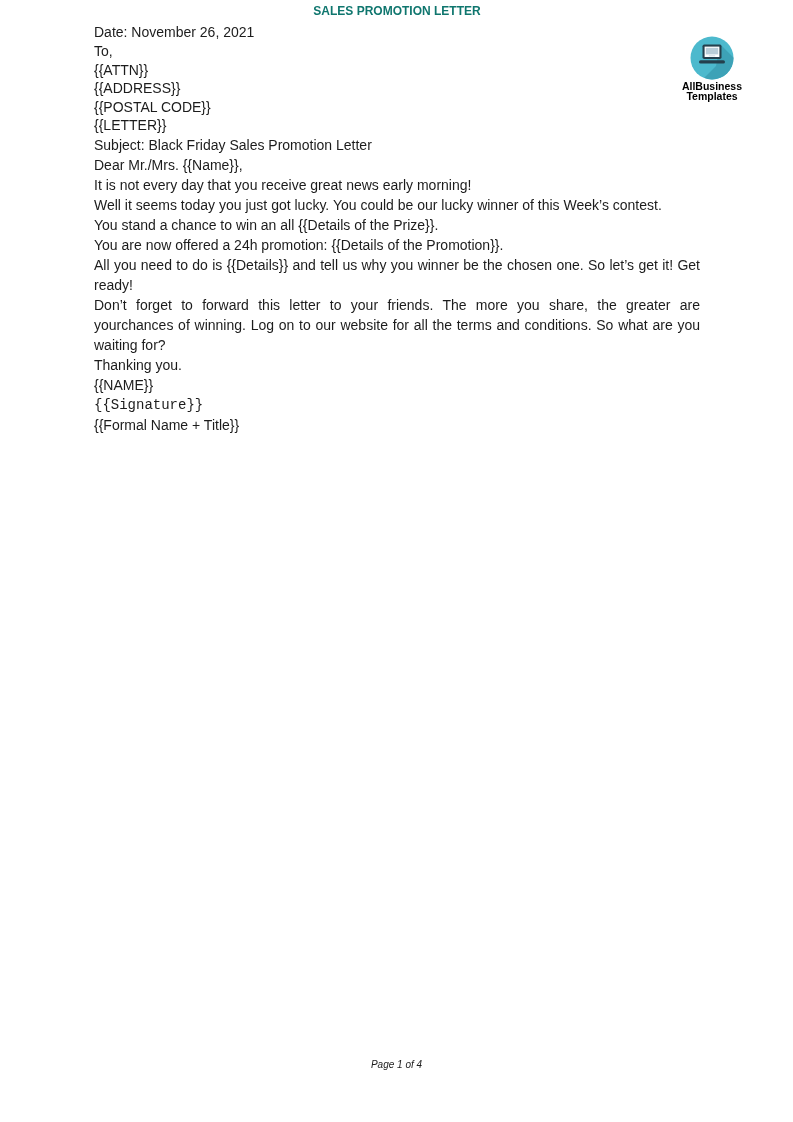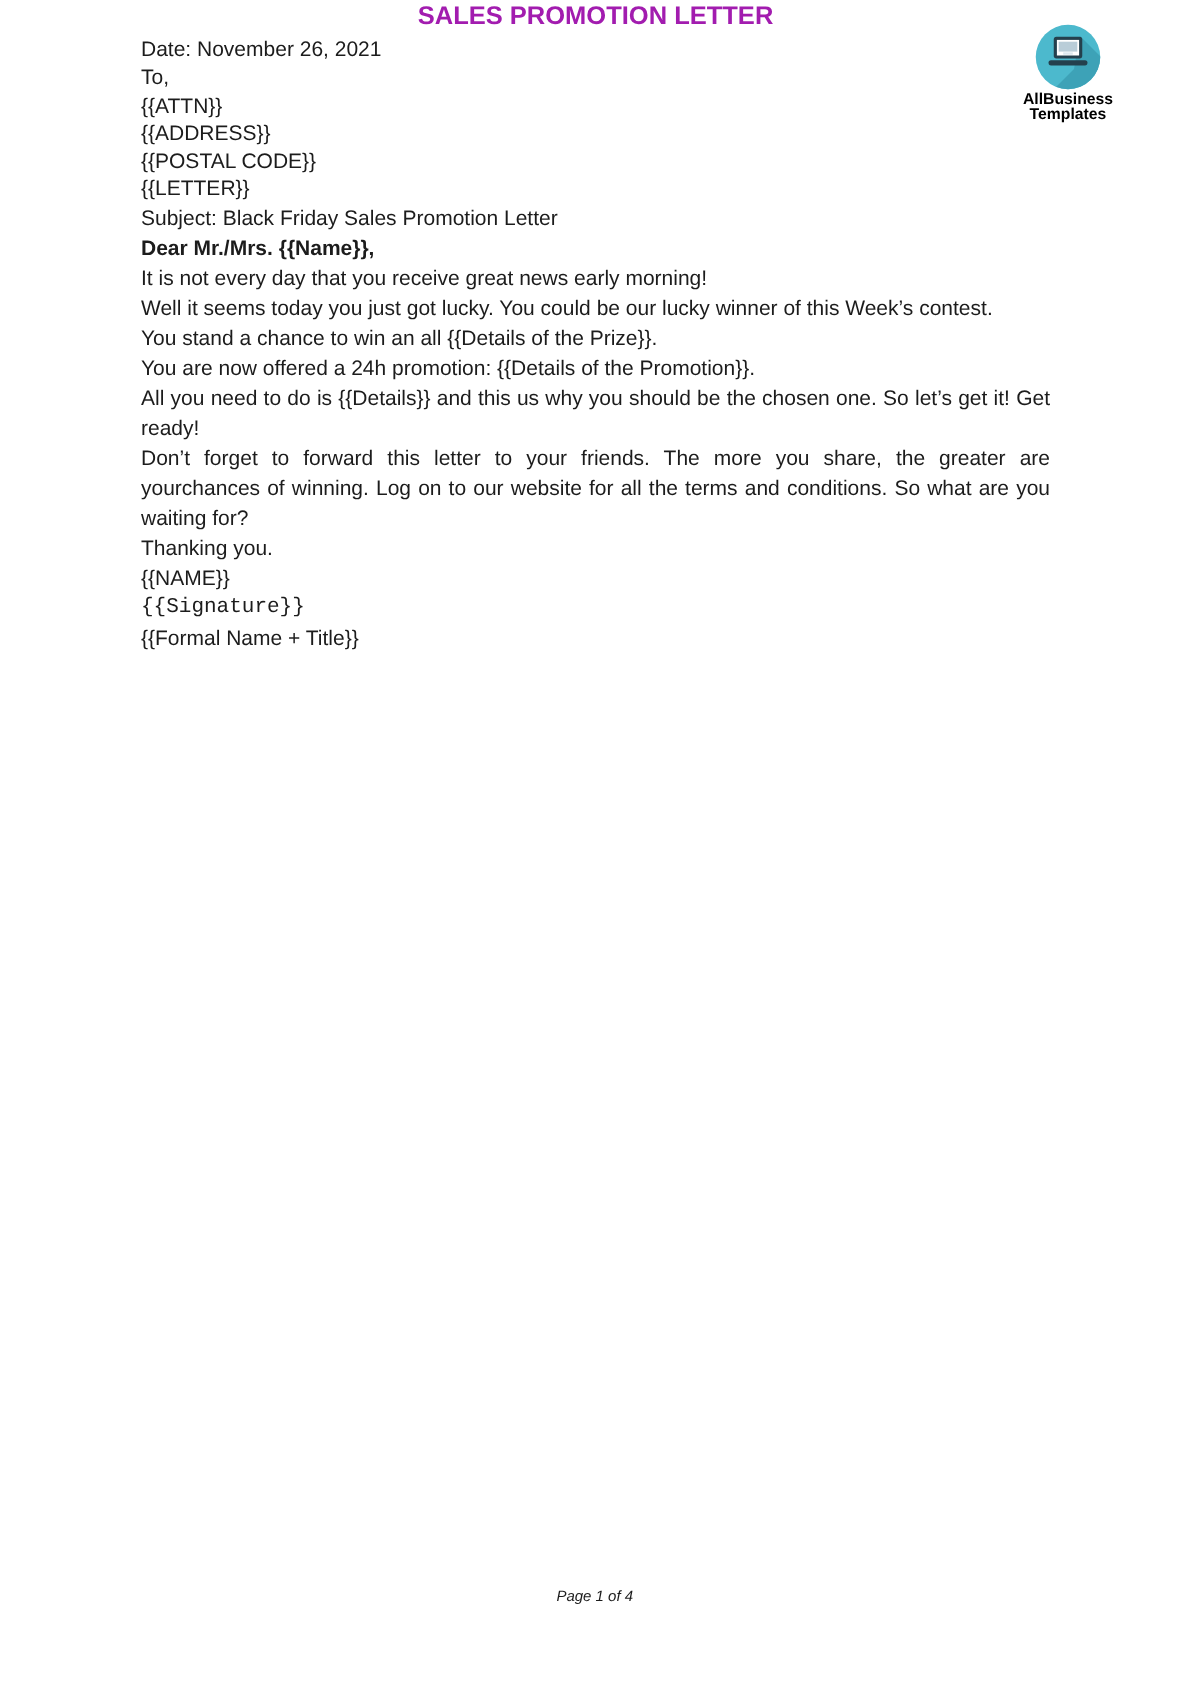--- a/index.html
+++ b/index.html
@@ -8,21 +8,21 @@
     width: 793px;
     height: 1122px;
     background: #ffffff;
     font-family: "Liberation Sans", sans-serif;
     color: #1c1c1c;
     overflow: hidden;
   }
   
   .logo {
     position: absolute;
-    top: 16px;
+    top: 36px;
     left: 679px;
     width: 66px;
     text-align: center;
   }
   .logo svg { display: block; margin: 0 auto; }
   .logo-text {
     margin-top: 1px;
     font-size: 10.5px;
     line-height: 10px;
     font-weight: 600;
@@ -32,32 +32,32 @@
   
   .content {
     position: absolute;
     top: 0;
     left: 94px;
     width: 606px;
   }
   .content p, .content h1, .content div { margin: 0; padding: 0; }
   .title {
     margin-top: 97px;
-    font-size: 17px;
+    font-size: 12px;
     line-height: 22px;
     font-weight: bold;
     text-align: center;
-    color: #a21caf;
+    color: #0f766e;
   }
   .line { font-size: 14px; line-height: 20px; }
   .date { margin-top: 14px; }
   .addr { margin-top: 34px; line-height: 18.5px; font-size: 14px; }
   .subject { margin-top: 55px; }
   .subject .b { font-weight: normal; }
-  .greeting { margin-top: 66px; font-weight: bold; }
+  .greeting { margin-top: 66px; }
   .p1 { margin-top: 33px; }
   .pgap { margin-top: 10px; }
   .just { text-align: justify; text-align-last: left; }
   .sig-name { margin-top: 40px; }
   .sig-sign { margin-top: 13px; font-family: Liberation Mono, monospace; }
   .sig-formal { margin-top: 34px; }
   .footer {
     position: absolute;
     top: 1058px;
     left: 0;
@@ -111,21 +111,21 @@
     </div>
 
     <p class="line subject"><span class="b">Subject:</span><span> Black Friday Sales Promotion Letter</span></p>
 
     <p class="line greeting">Dear Mr./Mrs. {{Name}},</p>
 
     <p class="line p1">It is not every day that you receive great news early morning!</p>
     <p class="line pgap">Well it seems today you just got lucky. You could be our lucky winner of this Week’s contest.</p>
     <p class="line pgap">You stand a chance to win an all {{Details of the Prize}}.</p>
     <p class="line pgap">You are now offered a 24h promotion: {{Details of the Promotion}}.</p>
-    <p class="line pgap just">All you need to do is {{Details}} and this us why you should be the chosen one. So let’s get it! Get ready!</p>
+    <p class="line pgap just">All you need to do is {{Details}} and tell us why you winner be the chosen one. So let’s get it! Get ready!</p>
     <p class="line pgap just">Don’t forget to forward this letter to your friends. The more you share, the greater are yourchances of winning. Log on to our website for all the terms and conditions. So what are you waiting for?</p>
     <p class="line pgap">Thanking you.</p>
 
     <p class="line sig-name">{{NAME}}</p>
     <p class="line sig-sign">{{Signature}}</p>
     <p class="line sig-formal">{{Formal Name + Title}}</p>
   </div>
 
   <div class="footer">Page 1 of 4</div>
 

